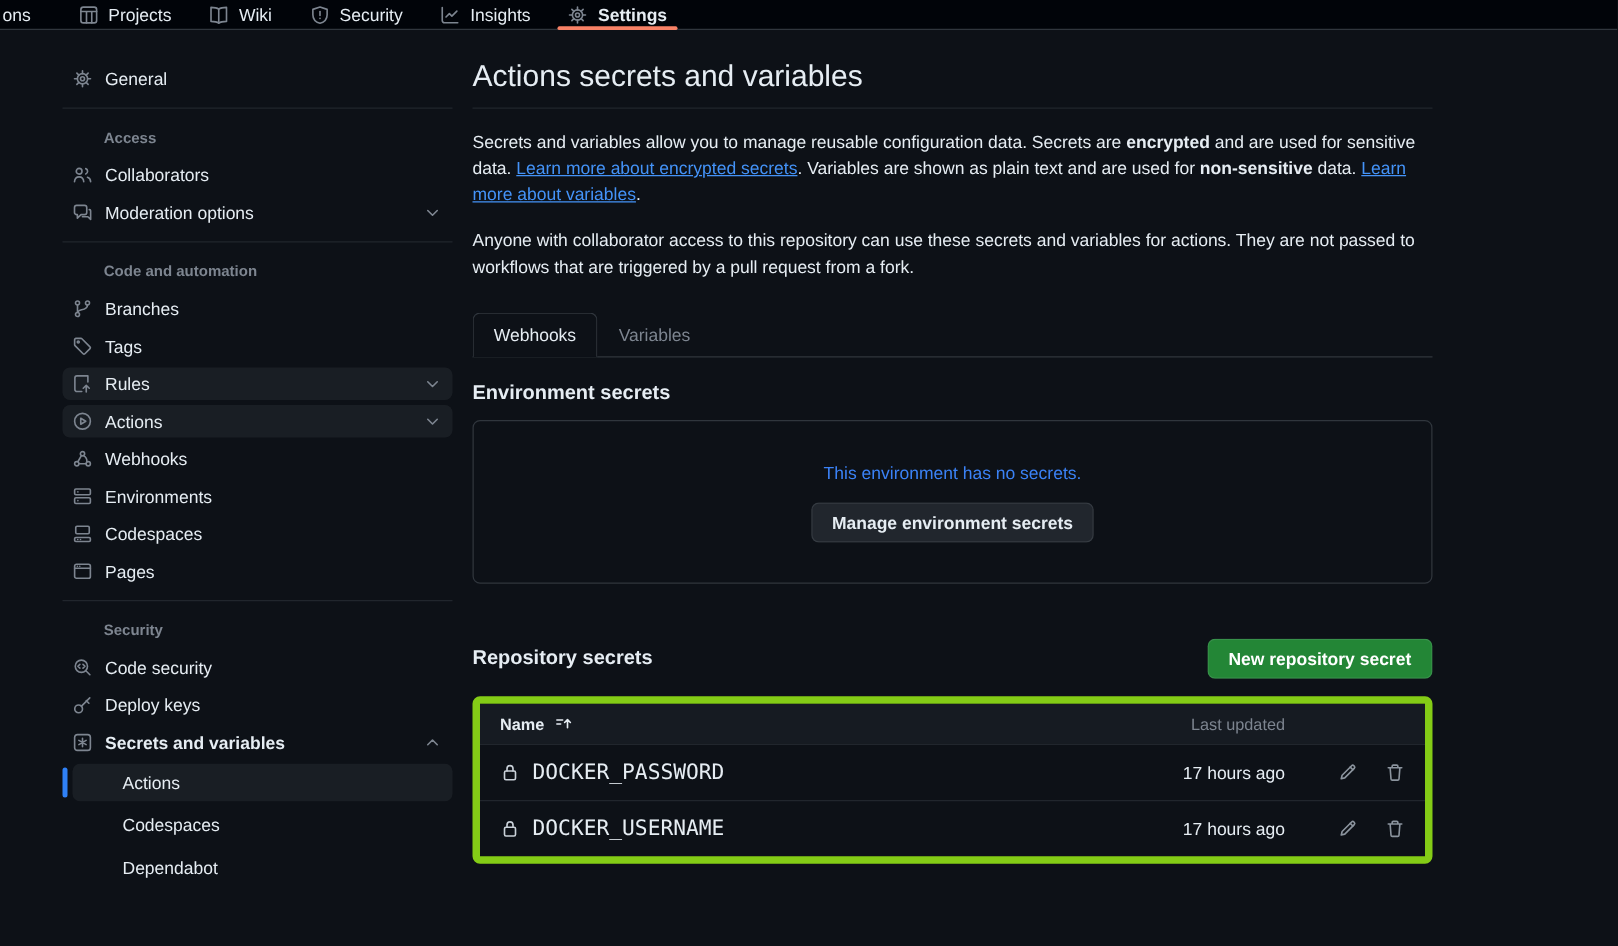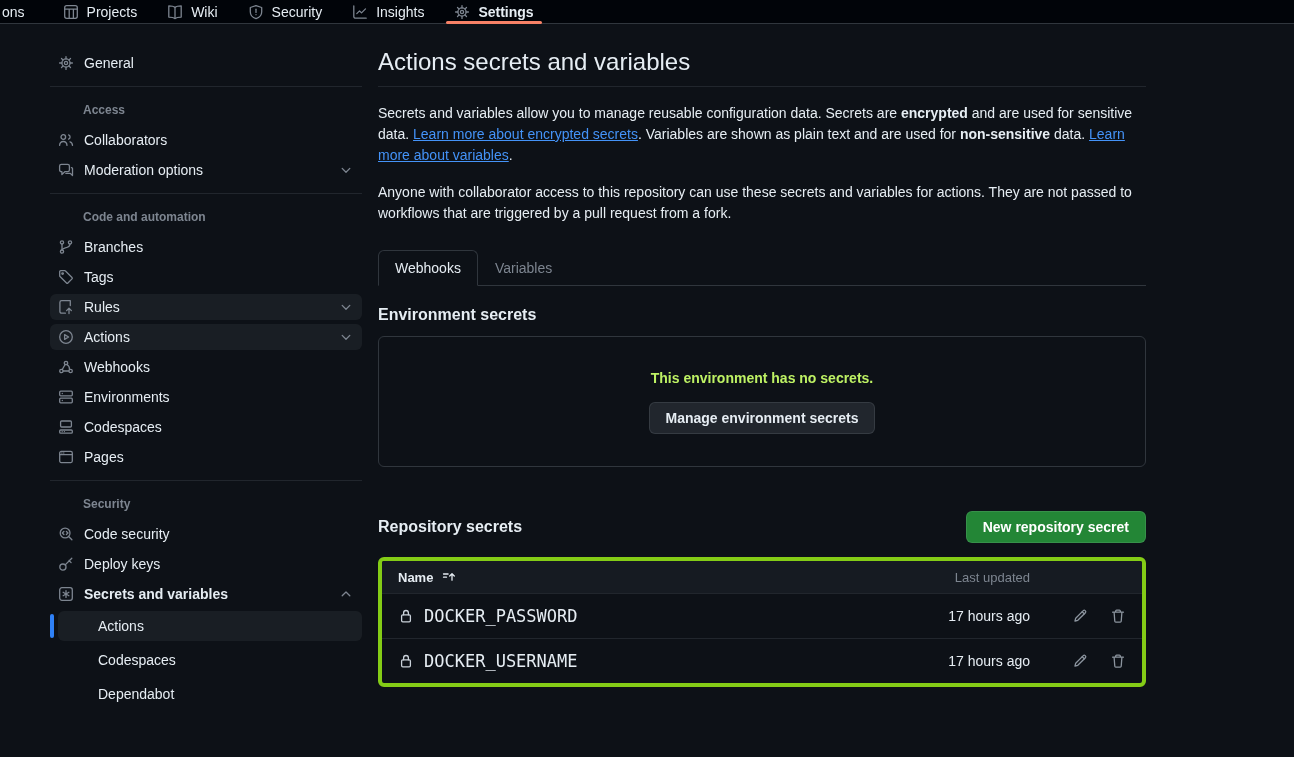--- a/index.html
+++ b/index.html
@@ -64,33 +64,33 @@
   .tabnav { margin-top:26px; display:flex; border-bottom:1px solid #30363d; }
   .tab {
     padding:9px 16px; color:#7d8590; cursor:pointer;
     border:1px solid transparent; border-radius:6px 6px 0 0; margin-bottom:-1px;
   }
   .tab.active { color:#e6edf3; background:#0d1117; border-color:#30363d; border-bottom-color:#0d1117; }
 
   h3.section-heading { font-size:16px; font-weight:700; margin:20px 0 12px; }
 
   .env-box { border:1px solid #30363d; border-radius:6px; padding:33px 16px 32px; text-align:center; }
-  .env-empty { color:#bef264; margin:0 0 16px;font-weight:bold; }
+  .env-empty { color:#3b82f6; margin:0 0 16px; }
 
   .btn {
     font-family:inherit; font-size:14px; font-weight:700; line-height:20px;
     border-radius:6px; padding:5px 16px; height:32px; cursor:pointer;
   }
   .btn-default { background:#21262d; color:#e6edf3; border:1px solid rgba(240,246,252,0.1); }
   .btn-primary { background:#238636; color:#ffffff; border:1px solid rgba(240,246,252,0.1); }
 
   .repo-head { display:flex; align-items:center; justify-content:space-between; margin-top:44px; }
   .repo-head h3 { margin:0; }
 
-  .secrets-table { border:4px solid #84cc16; border-radius:6px; margin-top:14px; overflow:hidden; }
+  .secrets-table { border:6px solid #84cc16; border-radius:6px; margin-top:14px; overflow:hidden; }
   .thead {
     display:flex; align-items:center; background:#161b22; padding:8px 16px; font-size:13px;
   }
   .col-name { flex:1; display:flex; align-items:center; gap:8px; font-weight:700; }
   .col-updated { width:110px; text-align:right; }
   .thead .col-updated { color:#7d8590; font-weight:400; }
   .col-actions { width:96px; display:flex; justify-content:flex-end; gap:22px; }
   .trow { display:flex; align-items:center; padding:12px 16px; border-top:1px solid #21262d; }
   .secret-name {
     flex:1; display:flex; align-items:center; gap:10px;

